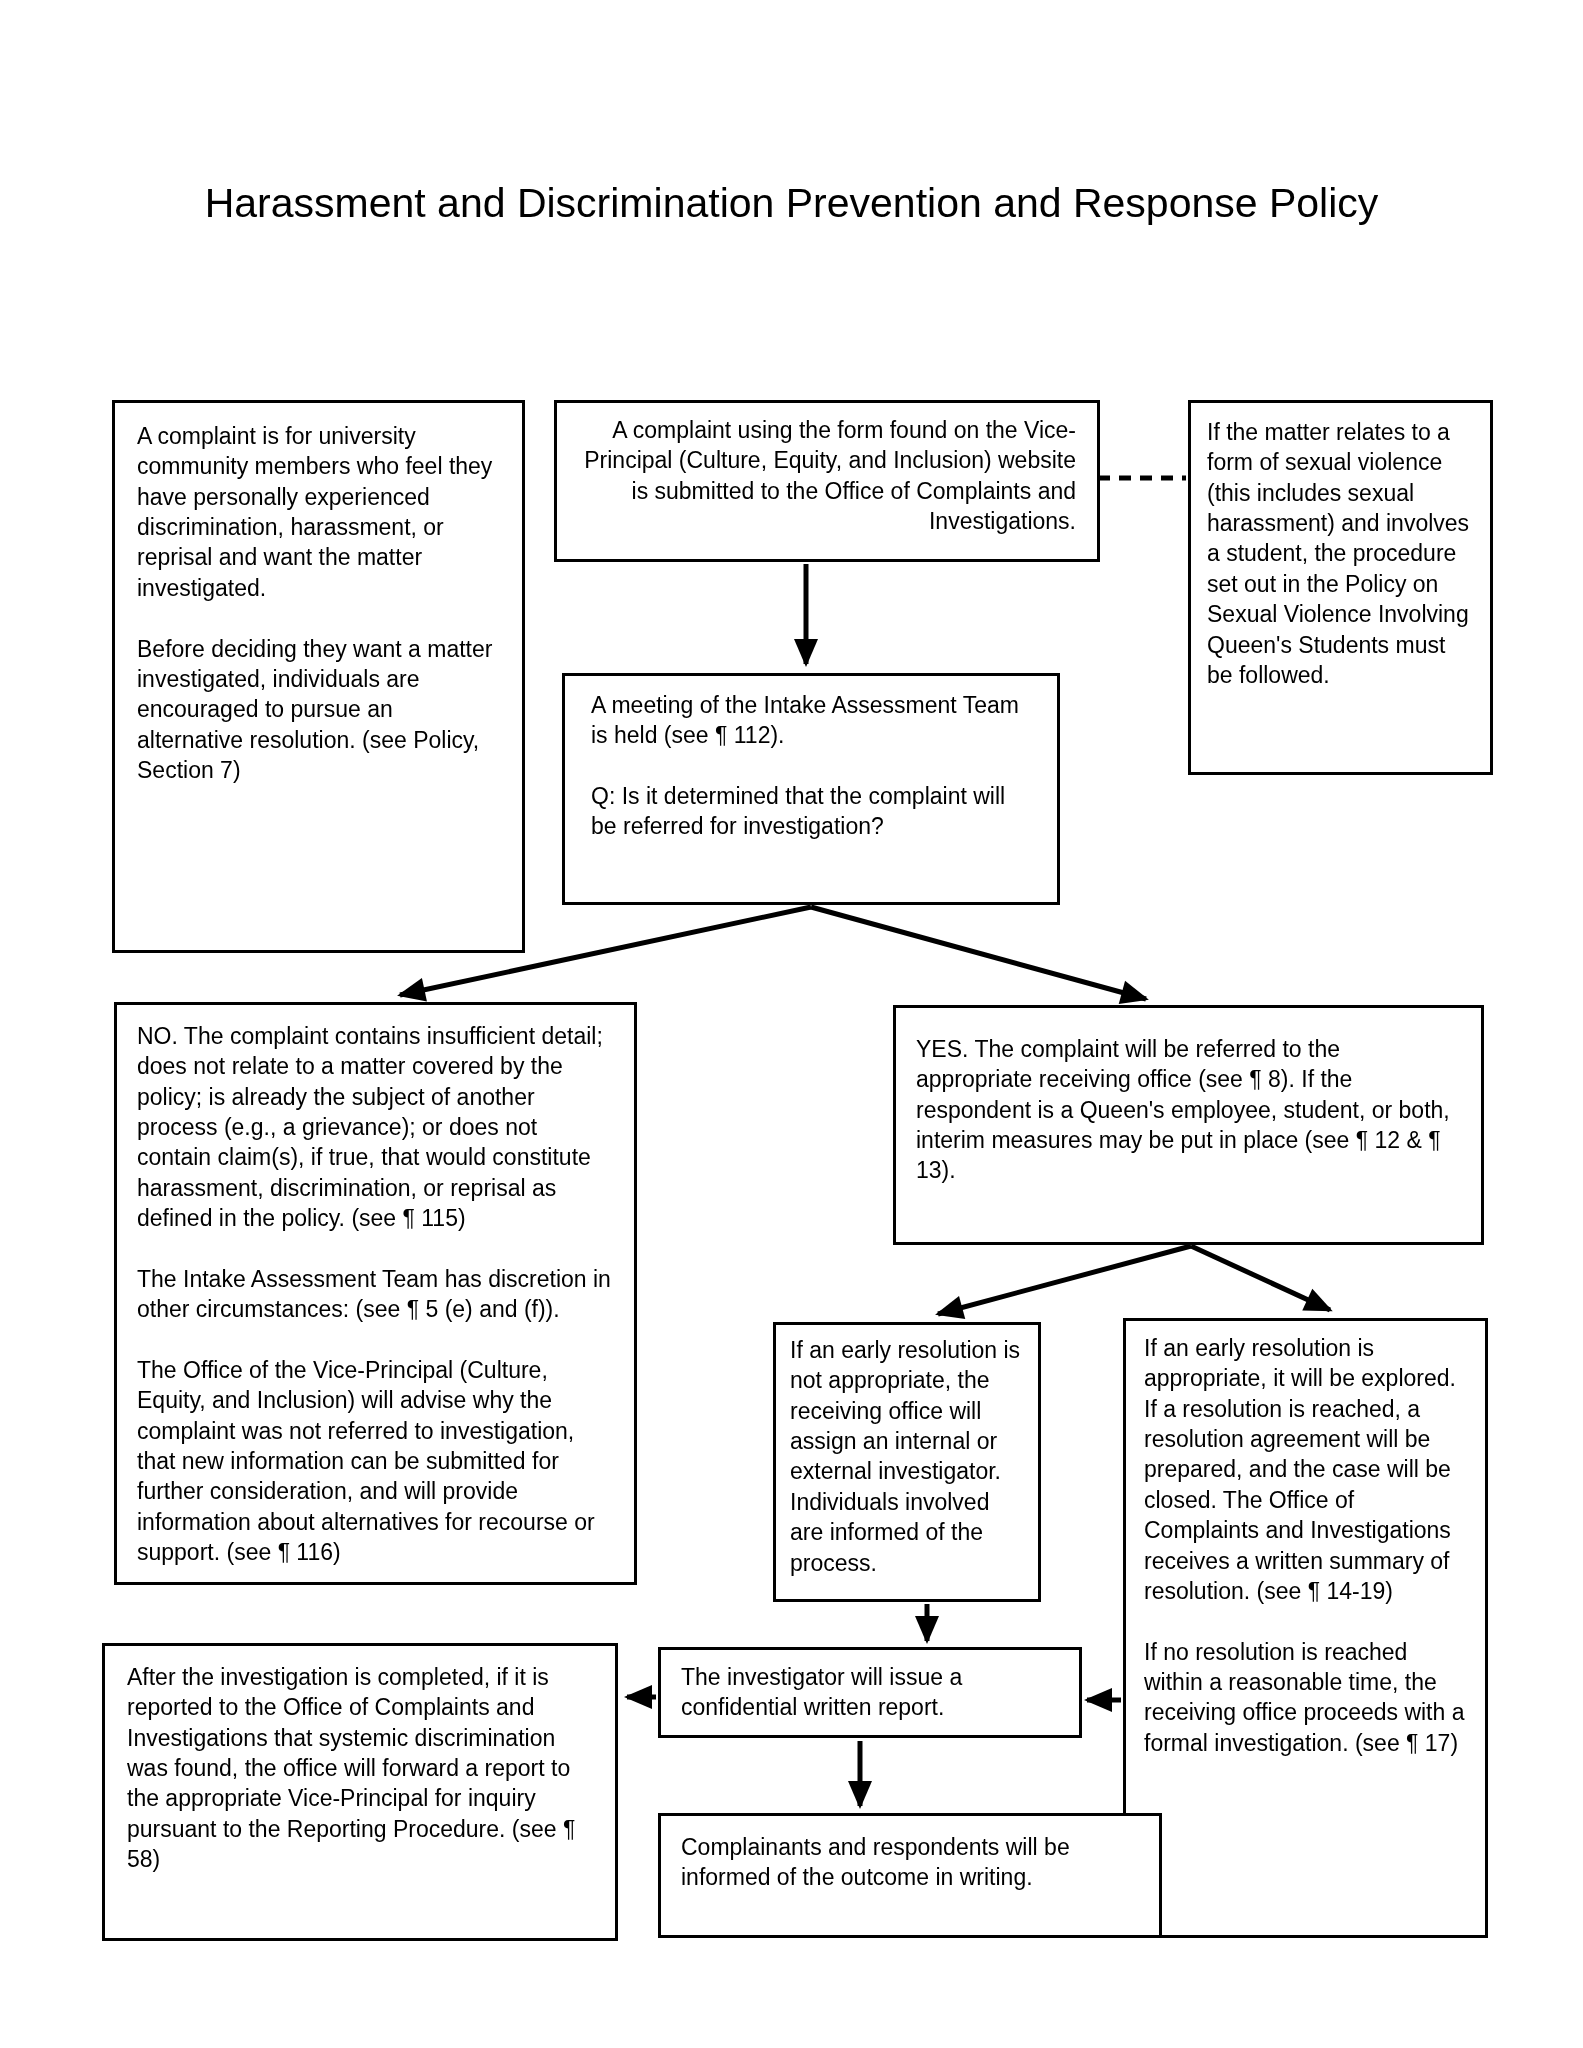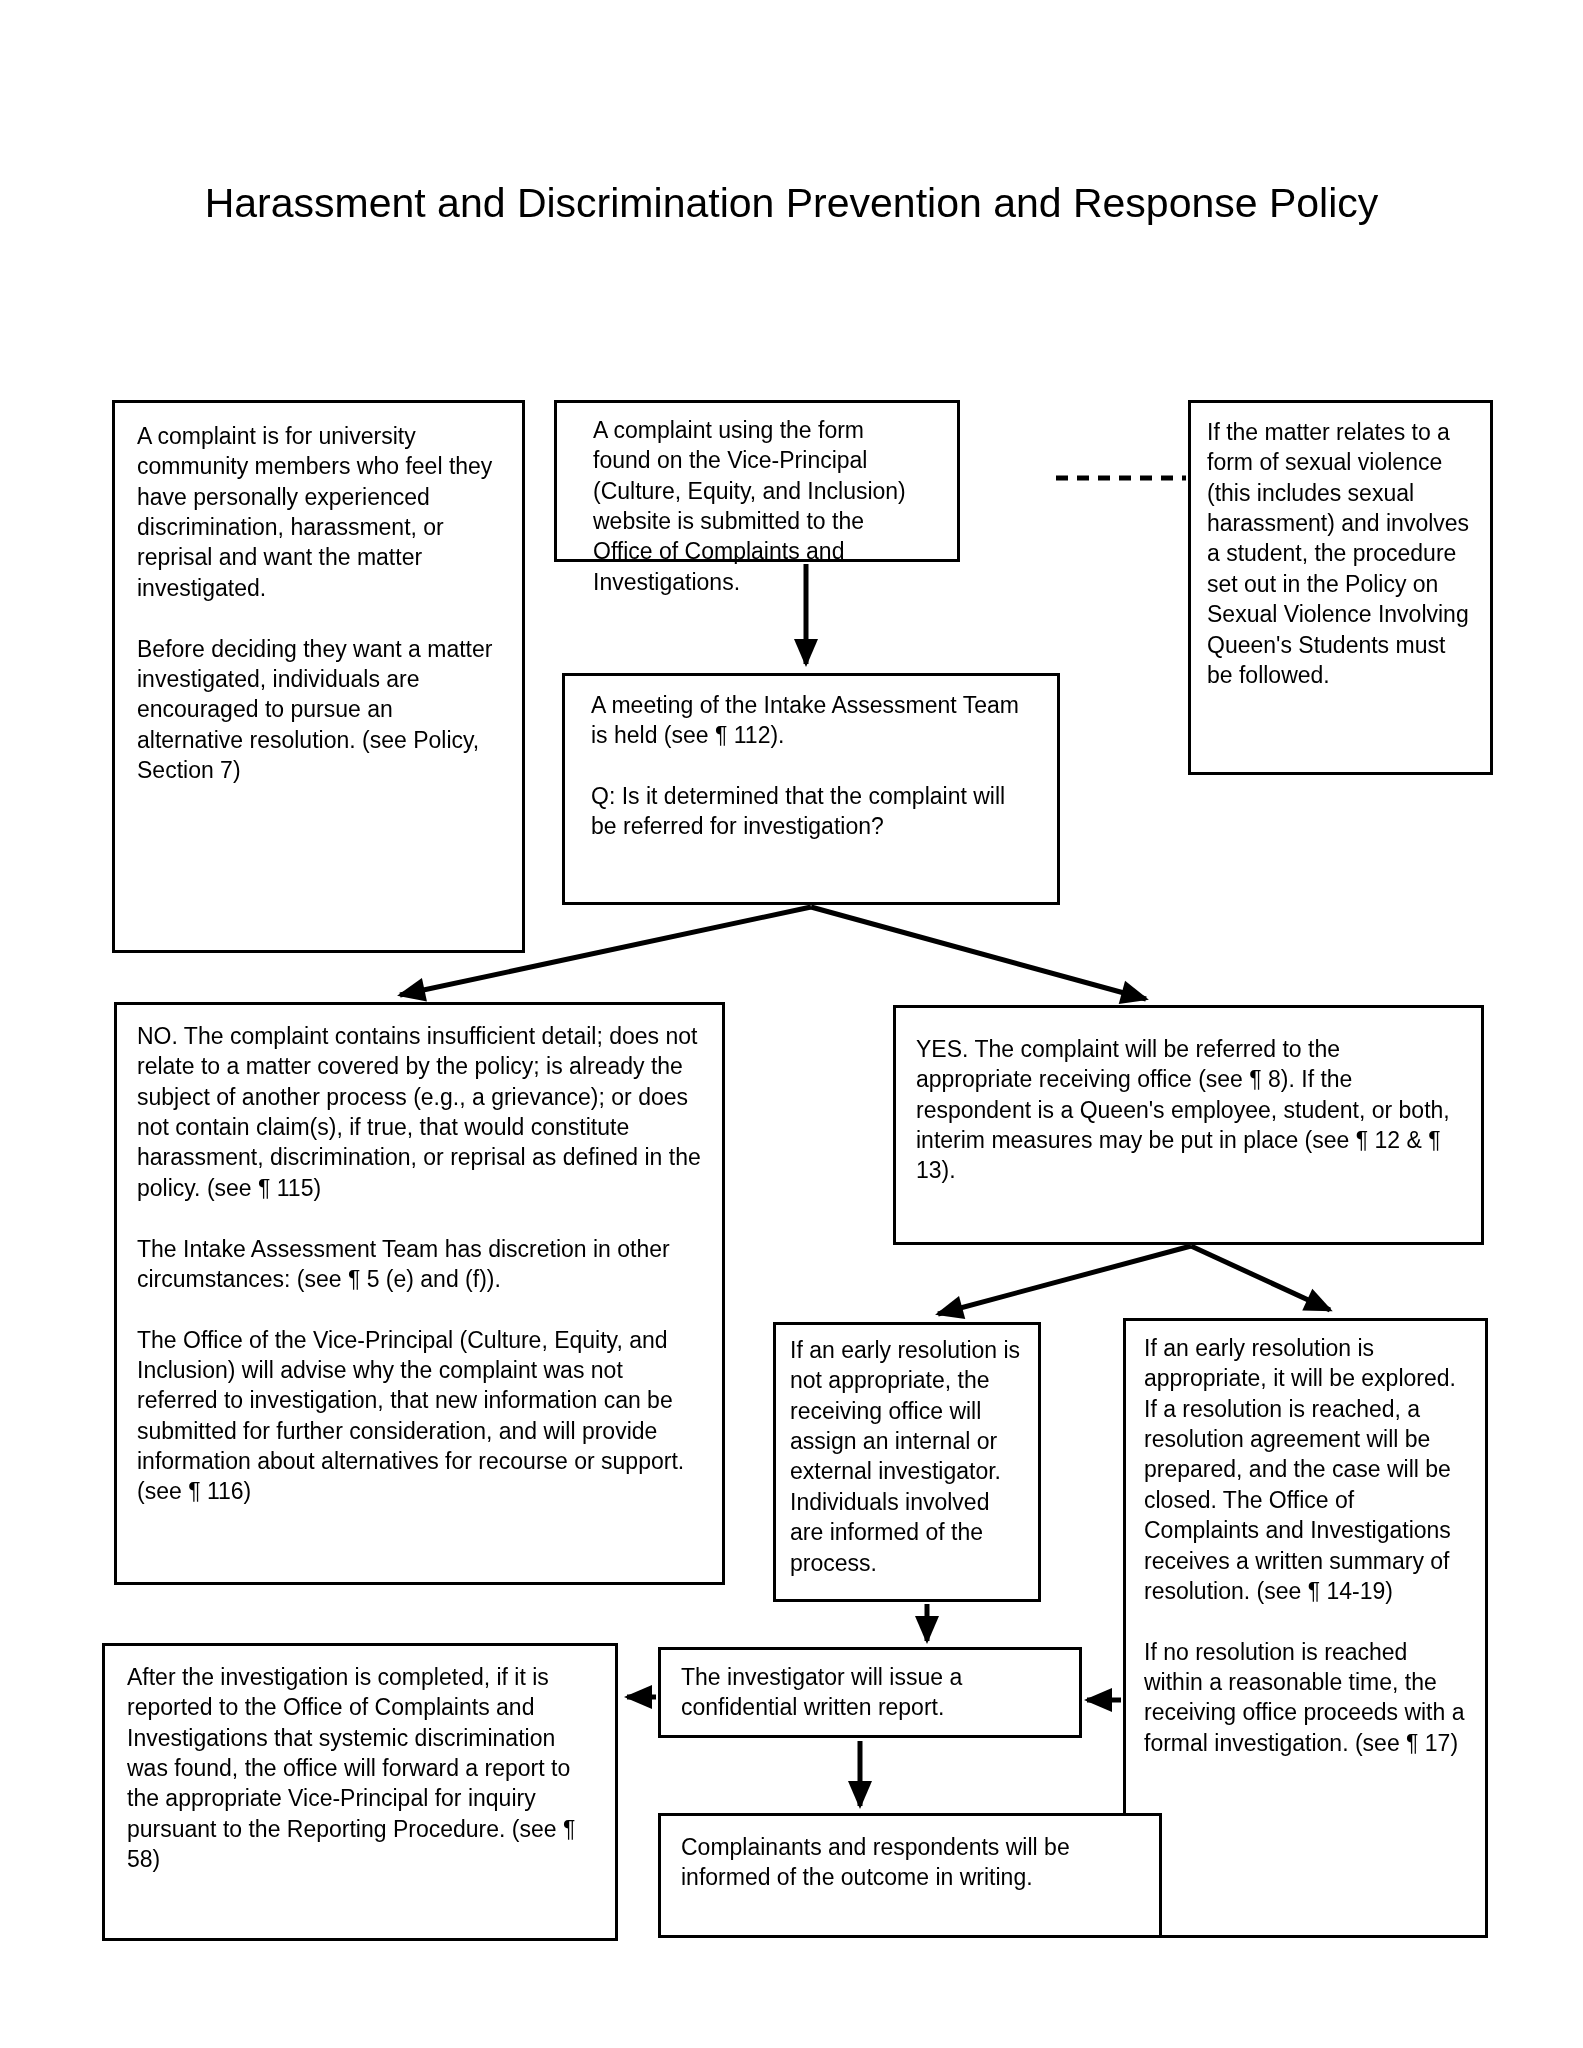--- a/index.html
+++ b/index.html
@@ -25,24 +25,24 @@
     position: absolute;
     box-sizing: border-box;
     border: 3px solid #000000;
     background: #ffffff;
     font-size: 23px;
     line-height: 1.32;
     white-space: pre-line;
     color: #000000;
   }
   #box-complaint-purpose        { left:112px;  top:400px;  width:413px; height:553px; padding:18px 22px; }
-  #box-complaint-submission     { left:554px;  top:400px;  width:406px; height:162px; padding:12px 36px; }
+  #box-complaint-submission     { left:554px;  top:400px;  width:546px; height:162px; padding:12px 21px;text-align:right; }
   #box-sexual-violence          { left:1188px; top:400px;  width:305px; height:375px; padding:14px 16px; }
   #box-intake-meeting           { left:562px;  top:673px;  width:498px; height:232px; padding:14px 26px; }
-  #box-decision-no              { left:114px;  top:1002px; width:611px; height:583px; padding:16px 20px; }
+  #box-decision-no              { left:114px;  top:1002px; width:523px; height:583px; padding:16px 20px; }
   #box-decision-yes             { left:893px;  top:1005px; width:591px; height:240px; padding:26px 20px; }
   #box-no-early-resolution      { left:773px;  top:1322px; width:268px; height:280px; padding:10px 14px; }
   #box-early-resolution         { left:1123px; top:1318px; width:365px; height:620px; padding:12px 18px; }
   #box-investigator-report      { left:658px;  top:1647px; width:424px; height:91px;  padding:12px 20px; }
   #box-systemic-discrimination  { left:102px;  top:1643px; width:516px; height:298px; padding:16px 22px; }
   #box-outcome-notice           { left:658px;  top:1813px; width:504px; height:125px; padding:16px 20px; }
   #arrow-layer {
     position: absolute;
     left: 0; top: 0;
     width: 1583px; height: 2048px;

